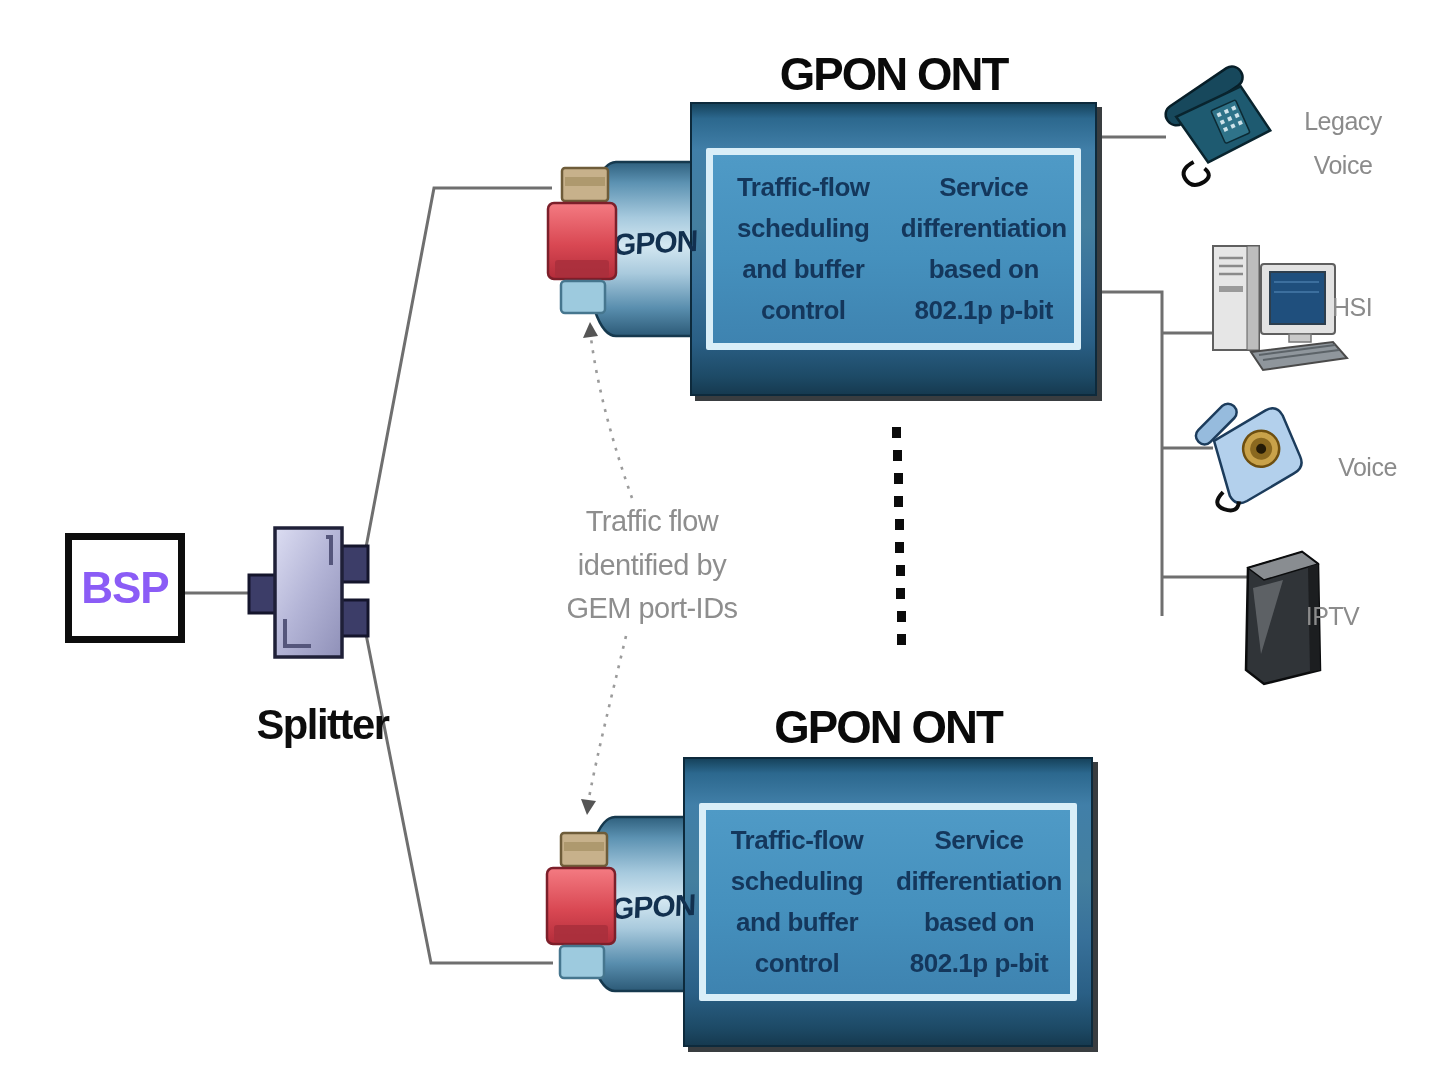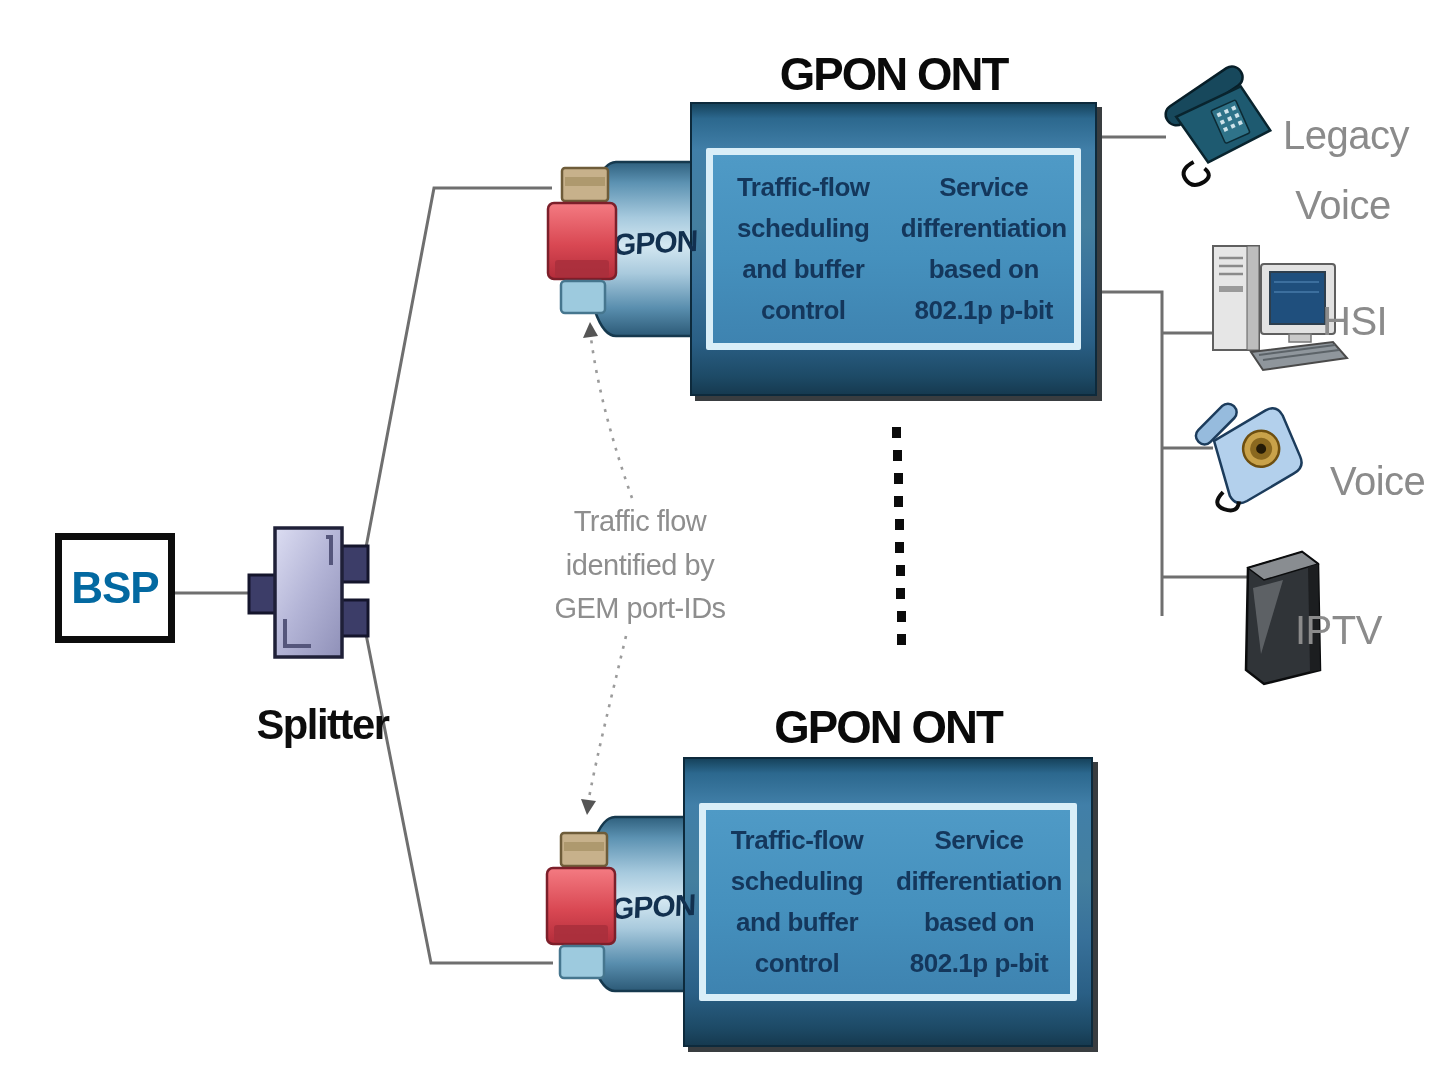--- a/index.html
+++ b/index.html
@@ -30,37 +30,37 @@
   }
   .ont-title{
     position:absolute;text-align:center;font-weight:bold;font-size:47px;
     color:#0a0a0a;letter-spacing:-2px;transform:scaleX(.97);
   }
   .gpon-label{
     position:absolute;font-weight:bold;font-size:30px;color:#12304f;
     transform:rotate(-3deg) skewX(-5deg);letter-spacing:-1px;
   }
   .bsp-box{
-    position:absolute;left:55px;top:533px;width:120px;height:110px;
+    position:absolute;left:65px;top:533px;width:120px;height:110px;
     box-sizing:border-box;border:7px solid #0d0d0d;background:#ffffff;
     display:flex;align-items:center;justify-content:center;
-    font-size:44px;font-weight:bold;color:#0369a1;letter-spacing:-1px;
+    font-size:44px;font-weight:bold;color:#8b5cf6;letter-spacing:-1px;
   }
   .splitter-label{
     position:absolute;left:240px;top:700px;width:165px;text-align:center;
     font-size:43px;font-weight:bold;color:#0d0d0d;letter-spacing:-1.5px;
     transform:scaleX(.97);
   }
   .annotation{
-    position:absolute;left:536px;top:500px;width:208px;text-align:center;
+    position:absolute;left:548px;top:500px;width:208px;text-align:center;
     font-size:29px;color:#8e8e8e;line-height:1.5;white-space:pre-line;
     letter-spacing:-.5px;
   }
   .node-label{
-    position:absolute;color:#8b8b8b;font-size:40px;text-align:center;
+    position:absolute;color:#8b8b8b;font-size:25px;text-align:center;
     line-height:1.75;white-space:pre-line;letter-spacing:-.5px;
   }
 </style>
 </head>
 <body>
 
 <div class="canvas">
 
   <svg class="abs" style="left:0;top:0;" width="1440" height="1081" viewBox="0 0 1440 1081">
 

